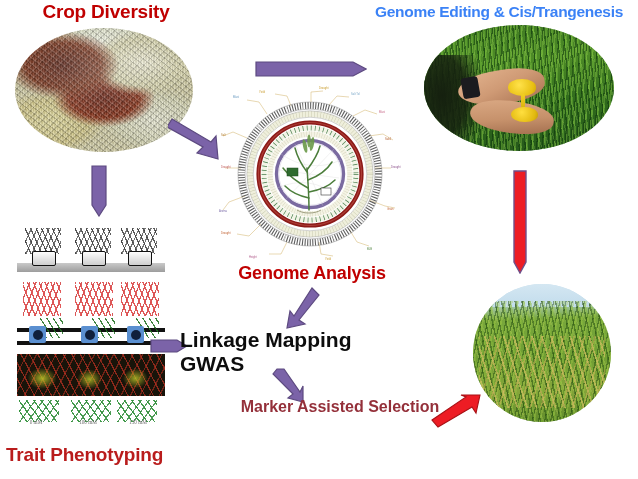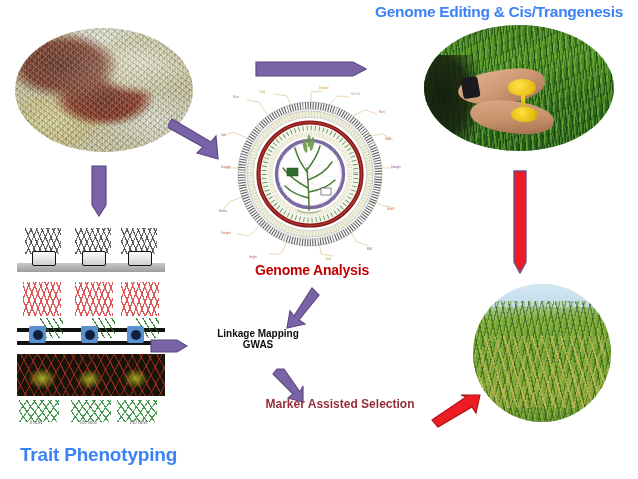--- a/index.html
+++ b/index.html
@@ -18,38 +18,38 @@
   #title-crop-diversity{
     left:16px;top:1px;width:180px;text-align:center;
     font-size:19px;color:#C00000;letter-spacing:-0.2px;
   }
   #title-genome-editing{
     left:360px;top:3px;width:278px;text-align:center;
     font-size:15.5px;color:#3b82f6;letter-spacing:-0.3px;
   }
   #title-genome-analysis{
     left:222px;top:263px;width:180px;text-align:center;
-    font-size:14px;color:#C00000;letter-spacing:-0.2px;
+    font-size:18px;color:#C00000;letter-spacing:-0.2px;
   }
   #title-trait-phenotyping{
-    left:20px;top:444px;width:190px;text-align:left;
-    font-size:19px;color:#3b82f6;letter-spacing:-0.2px;
+    left:6px;top:444px;width:190px;text-align:left;
+    font-size:19px;color:#b91c1c;letter-spacing:-0.2px;
   }
   #title-improved-hybrids{
     left:438px;top:426px;width:198px;text-align:center;
     font-size:19px;color:#C00000;letter-spacing:-0.2px;
   }
   #label-linkage-gwas{
-    left:180px;top:328px;width:156px;text-align:center;
-    font-size:10px;color:#0D0D0D;
+    left:180px;top:328px;width:156px;text-align:left;
+    font-size:21px;color:#0D0D0D;
   }
   #label-linkage-gwas .l2{display:block;}
   #label-marker-assisted{
     left:240px;top:398px;width:200px;text-align:center;
-    font-size:12px;color:#94303A;
+    font-size:16px;color:#94303A;
   }
   #label-genome-selection{
     left:248px;top:419px;width:186px;text-align:center;
     font-size:15px;color:#0D0D0D;
   }
 
   
   #photo-crop-diversity{
     position:absolute;left:15px;top:28px;width:178px;height:124px;
     border-radius:50%/50%;overflow:hidden;
@@ -413,20 +413,21 @@
   </svg>
 
   <svg class="arrow" style="left:272px;top:368px;width:32px;height:36px;" viewBox="0 0 32 36">
     <path d="M5 1 L12 1 L28 24 L31 18 L31 34 L16 30 L21 26 L1 6 Z" fill="#7B63A8" stroke="#5d4a80" stroke-width="1.2"></path>
   </svg>
 
   <svg class="arrow" style="left:430px;top:394px;width:52px;height:34px;" viewBox="0 0 52 34">
     <path d="M2 26 L36 3 L31 1 L50 1 L46 19 L42 13 L8 33 Z" fill="#ED1C24" stroke="#a81014" stroke-width="1.1"></path>
   </svg>
 
+  <div class="lbl" id="title-crop-diversity">Crop Diversity</div>
 
   <div class="lbl" id="title-genome-editing">Genome Editing &amp; Cis/Trangenesis</div>
 
   <div class="lbl" id="title-genome-analysis">Genome Analysis</div>
 
   <div class="lbl" id="title-trait-phenotyping">Trait Phenotyping</div>
 
   <div class="lbl" id="title-improved-hybrids">
     <br>
   </div>

